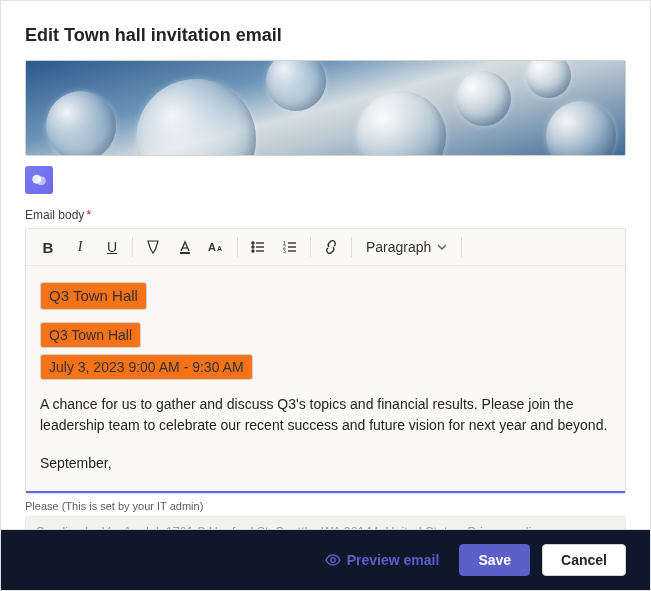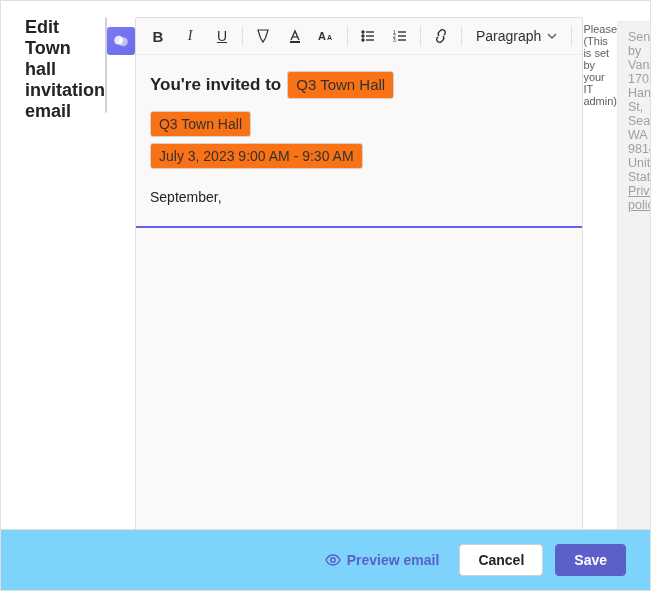--- a/index.html
+++ b/index.html
@@ -6,21 +6,21 @@
   body {
     font-family: "Segoe UI", -apple-system, BlinkMacSystemFont, sans-serif;
     background: #fff;
     color: #242424;
     width: 651px;
     height: 591px;
     border: 1px solid #e0e0e0;
     position: relative;
     overflow: hidden;
   }
-  .dialog { padding: 16px 24px 0 24px; height: 100%; display: flex; flex-direction: row; }
+  .dialog { padding: 24px 24px 0 24px; height: 100%; display: flex; flex-direction: column; }
   .title { font-size: 18px; font-weight: 700; margin-bottom: 14px; }
   .banner {
     height: 96px;
     border: 1px solid #d1d1d1;
     border-radius: 2px;
     position: relative;
     overflow: hidden;
     background: linear-gradient(165deg, #2a5a8c 0%, #6d95b8 32%, #d5dee3 50%, #bcc9d2 62%, #3f6a97 100%);
   }
   .banner .bubble { position:absolute; border-radius:50%; background: radial-gradient(circle at 30% 30%, rgba(255,255,255,0.9), rgba(200,215,225,0.4) 55%, rgba(120,150,175,0.45) 80%); box-shadow: inset -4px -4px 10px rgba(50,80,110,0.35), 0 0 6px rgba(255,255,255,0.35);}
@@ -59,21 +59,21 @@
   .body-para { margin-top:14px; }
   .sig { margin-top:18px; }
   .footer-label { font-size:11px; color:#605e5c; margin-top:6px; }
   .footer-box {
     margin-top:4px; background:#f3f2f1; border:1px solid #edebe9; border-radius:2px;
     padding:8px 10px; font-size:12.5px; color:#a19f9d;
   }
   .footer-box .pp { text-decoration:underline; }
   .action-bar {
     position:absolute; left:0; right:0; bottom:0;
-    border-top:1px solid #e1dfdd; background:#7dd3fc;
+    border-top:1px solid #e1dfdd; background:#0f172a;
     padding:14px 24px; display:flex; align-items:center; justify-content:flex-end; gap:12px;
   }
   .link-btn { display:flex; align-items:center; gap:6px; color:#5b5fc7; font-size:14px; font-weight:600; cursor:pointer; padding:6px 8px; border-radius:4px;}
   .btn { height:32px; padding:0 18px; border-radius:4px; font-size:14px; font-weight:600; cursor:pointer; border:1px solid #d1d1d1; background:#fff; color:#242424; display:flex; align-items:center;}
   .btn.primary { background:#5b5fc7; border-color:#5b5fc7; color:#fff; }
   svg { display:block; }
 </style>
 </head>
 <body>
 
@@ -93,20 +93,23 @@
 
   <div class="logo-row">
     <div class="logo-chip">
       <svg viewBox="0 0 24 24" fill="none">
           <circle cx="9" cy="11" r="6" fill="#fff" fill-opacity="0.85"></circle>
           <circle cx="15" cy="13" r="6" fill="#fff" fill-opacity="0.55"></circle>
         </svg>
     </div>
   </div>
 
+  <div class="field-label">
+    <span>Email body</span><span class="req">*</span>
+  </div>
 
   <div class="editor-frame">
     <div class="toolbar">
       <div class="t-btn" style="font-weight:800;font-size:15px;">B</div>
       <div class="t-btn" style="font-style:italic;font-family:serif;">I</div>
       <div class="t-btn" style="text-decoration:underline;">U</div>
       <div class="t-sep"></div>
       <div class="t-btn">
         <svg width="16" height="16" viewBox="0 0 16 16">
             <path d="M3 2 L13 2 L10.5 10 L8 14 L5.5 10 Z" fill="none" stroke="#323130" stroke-width="1.2"></path>
@@ -158,27 +161,27 @@
         <span>Paragraph</span>
         <svg class="chev" viewBox="0 0 10 10">
             <path d="M1 3 L5 7 L9 3" fill="none" stroke="currentColor" stroke-width="1.4"></path>
           </svg>
       </div>
       <div class="t-sep"></div>
     </div>
 
     <div class="editor-body">
       <div class="invite-line">
-        <span>You're invited to</span>
         <span class="token">Q3 Town Hall</span>
       </div>
       <div class="token-row">
         <span class="token">Q3 Town Hall</span>
         <span class="token">July 3, 2023 9:00 AM - 9:30 AM</span>
       </div>
+      <p class="body-para">A chance for us to gather and discuss Q3's topics and financial results. Please join the leadership team to celebrate our recent success and future vision for next year and beyond.</p>
       <div class="sig">
         <div>September,</div>
       </div>
     </div>
   </div>
 
   <div class="footer-label">Please (This is set by your IT admin)</div>
   <div class="footer-box">
     <span>Sending by VanArsdel. 1701 S Hanford St, Seattle, WA 98144, United States. </span><span class="pp">Privacy policy</span>
   </div>
@@ -186,19 +189,19 @@
 </div>
 
 <div class="action-bar">
   <div class="link-btn">
     <svg width="16" height="16" viewBox="0 0 16 16" fill="none" stroke="#5b5fc7" stroke-width="1.4">
         <path d="M1 8 C3 4 6 3 8 3 C10 3 13 4 15 8 C13 12 10 13 8 13 C6 13 3 12 1 8 Z"></path>
         <circle cx="8" cy="8" r="2.2"></circle>
       </svg>
     <span>Preview email</span>
   </div>
+  <button class="btn primary">
+      <span>Save</span>
+    </button>
   <button class="btn">
       <span>Cancel</span>
     </button>
-  <button class="btn primary">
-      <span>Save</span>
-    </button>
 </div>
 
 </body></html>

